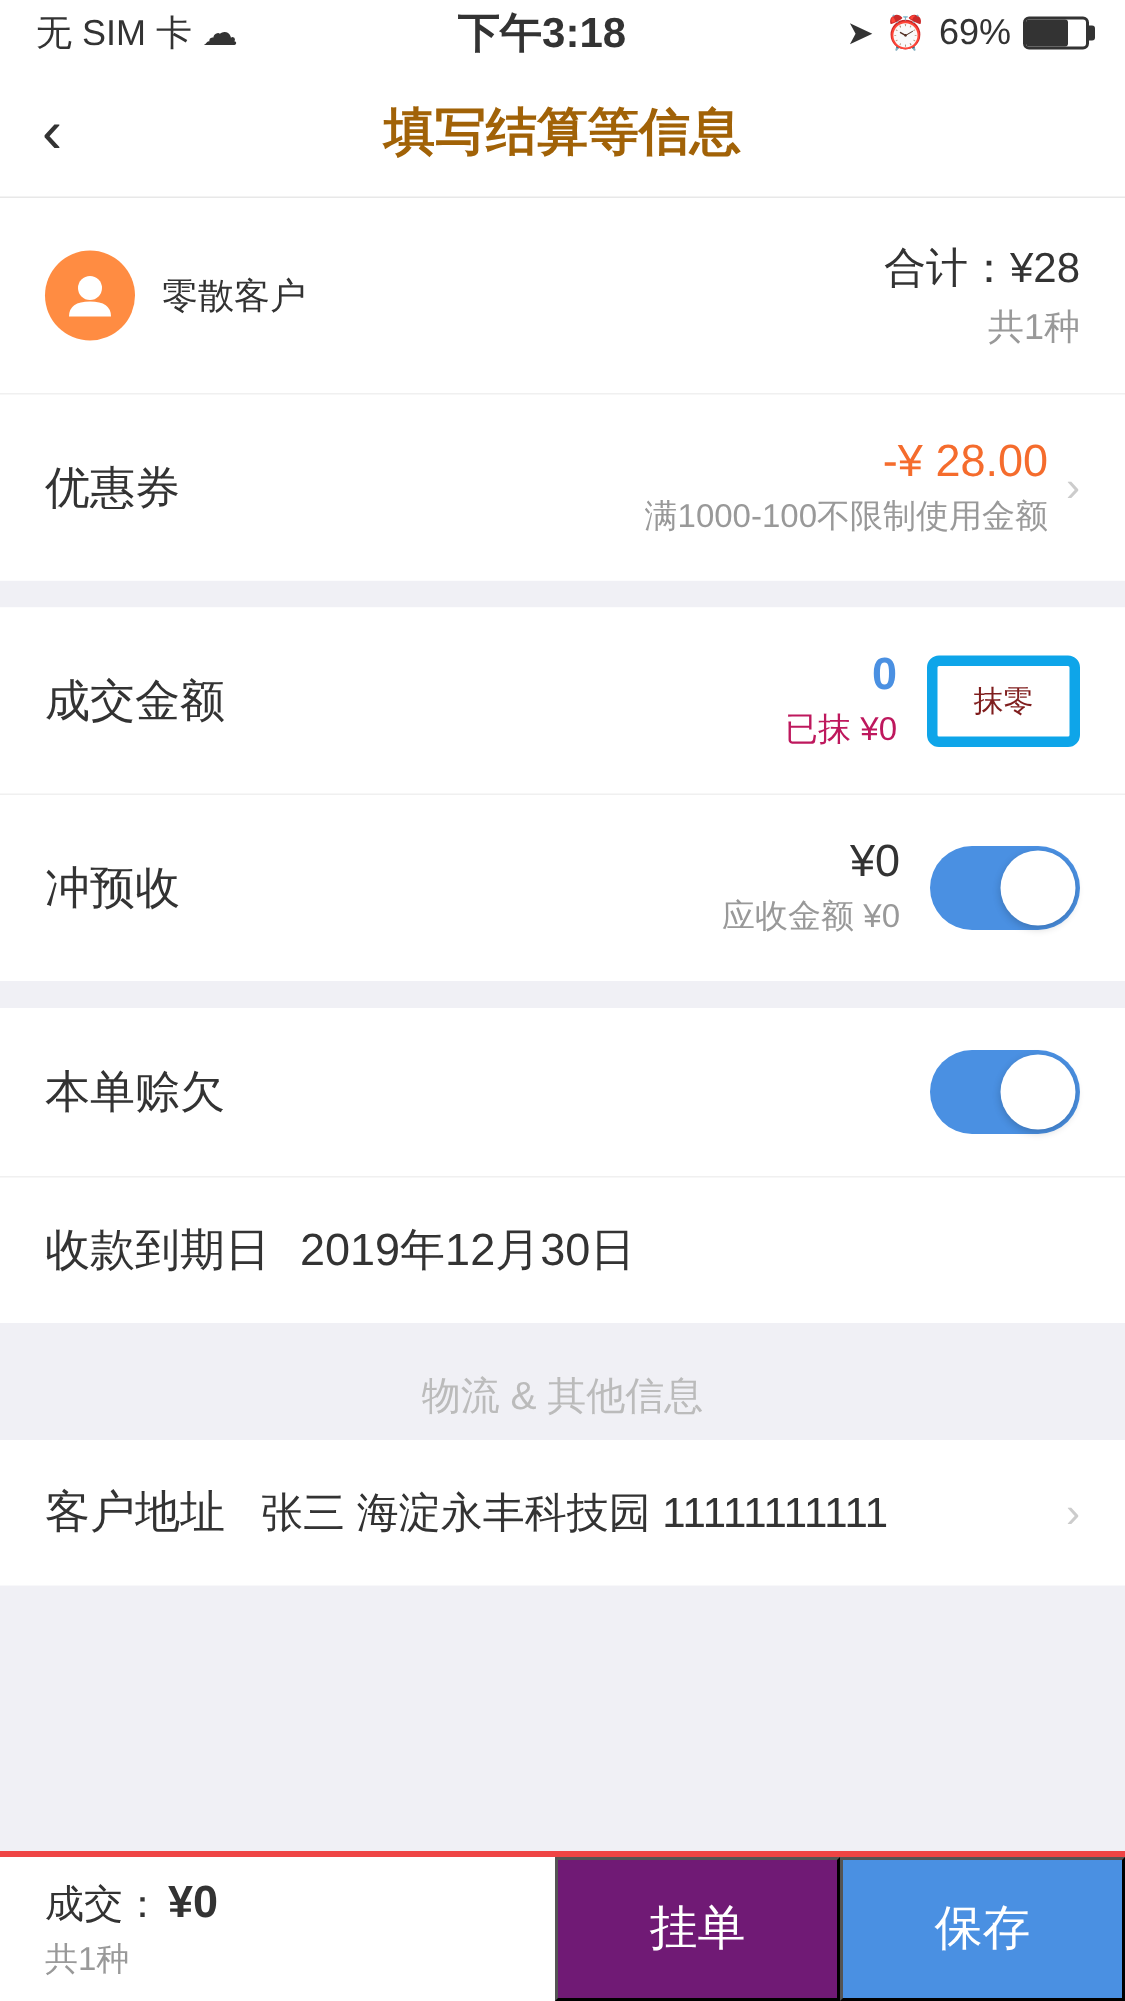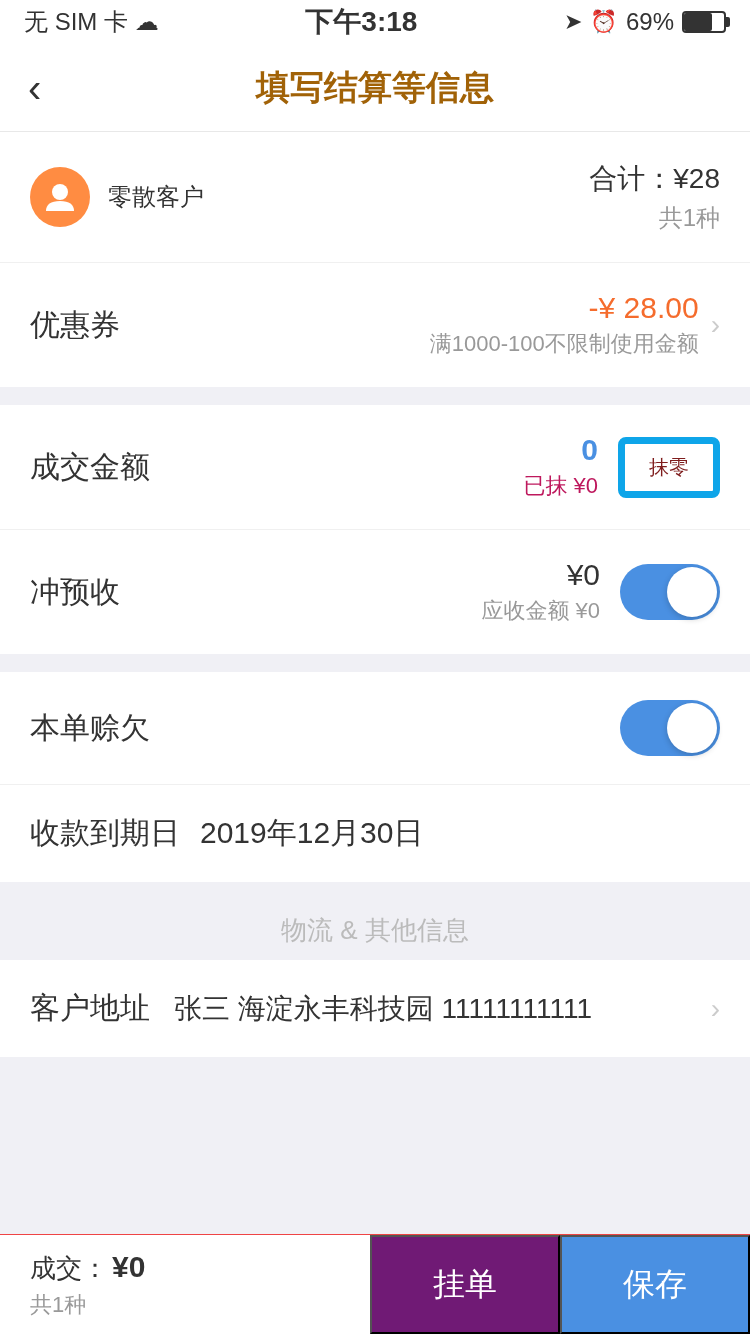--- a/index.html
+++ b/index.html
@@ -342,21 +342,21 @@
       height: 200px;
       background: #f0f0f5;
     }
     .bottom-bar {
       position: fixed;
       bottom: 0;
       width: 750px;
       height: 100px;
       display: flex;
       background: #fff;
-      border-top: 1px solid #ef4444;
+      border-top: 4px solid #ef4444;
     }
     .bottom-summary {
       flex: 0 0 370px;
       display: flex;
       flex-direction: column;
       justify-content: center;
       padding: 0 30px;
     }
     .bottom-deal {
       font-size: 26px;

